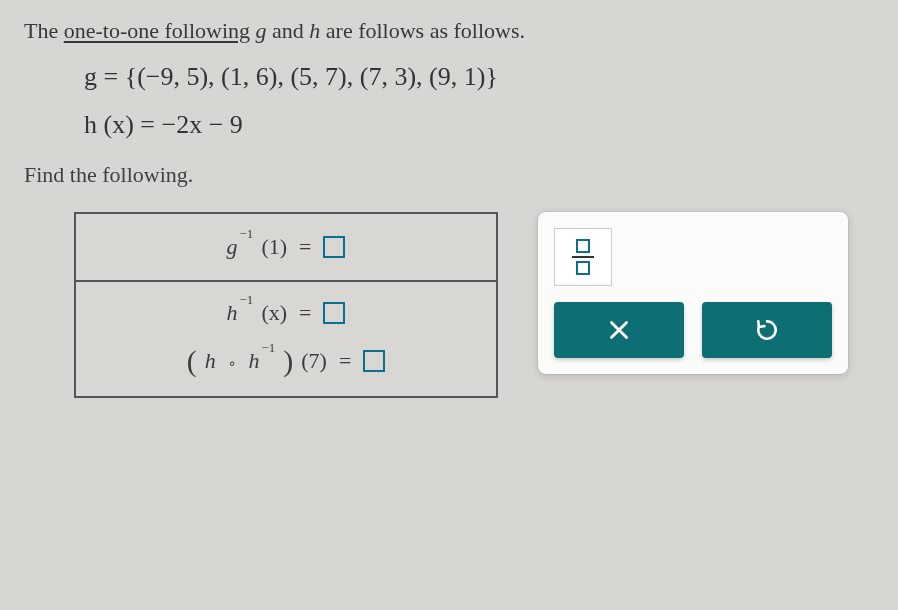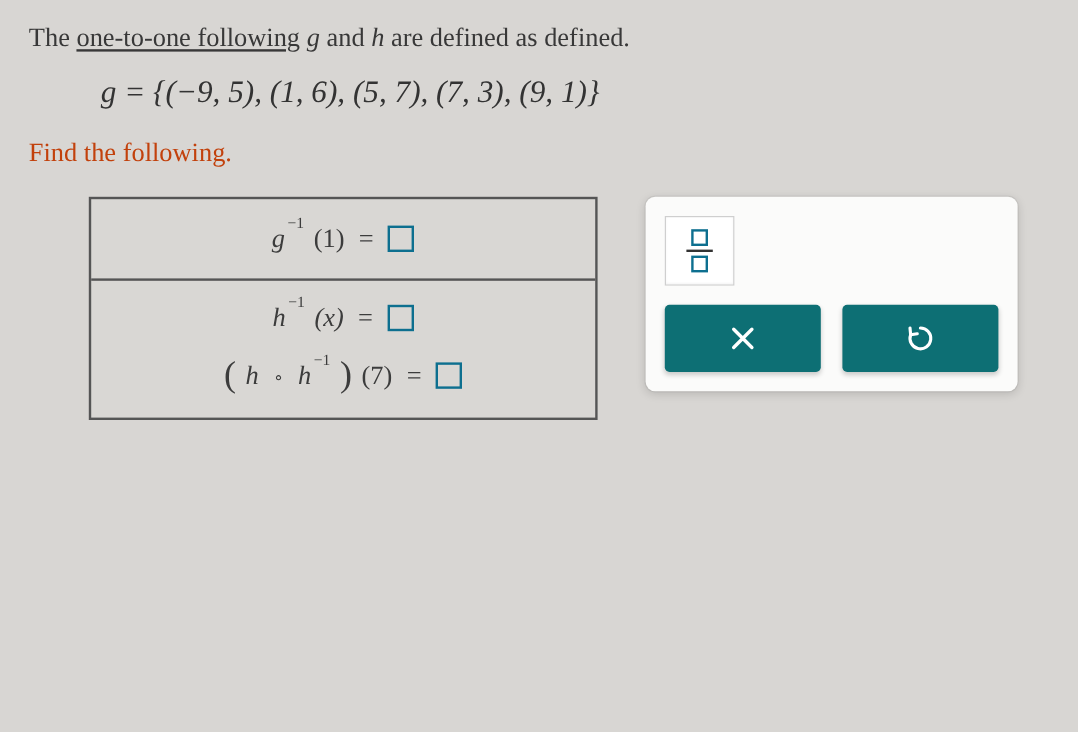--- a/index.html
+++ b/index.html
@@ -27,24 +27,24 @@
     }
     .defs {
       padding-left: 60px;
       margin-bottom: 22px;
     }
     .defs .line {
       font-size: 26px;
       color: #333;
       margin-bottom: 18px;
     }
-    .mathit { font-style: italic; }
+    .mathit { }
     .find {
       font-size: 22px;
-      color: #c2410c;
+      color: #404040;
       margin-bottom: 24px;
     }
     .bottom-row {
       display: flex;
       gap: 40px;
       align-items: flex-start;
       padding-left: 50px;
     }
     .answer-table {
       border: 2px solid #555;
@@ -141,26 +141,29 @@
       justify-content: center;
       cursor: pointer;
       box-shadow: 0 2px 4px rgba(0,0,0,0.2);
     }
     .action-btn svg { width: 26px; height: 26px; }
   </style>
 </head>
 <body>
 
 <div class="intro">
-  <span>The </span><span class="underline">one-to-one following</span><span> </span><span class="mathvar">g</span><span> and </span><span class="mathvar">h</span><span> are defined as defined.</span>
+  <span>The </span><span class="underline">one-to-one following</span><span> </span><span class="mathvar">g</span><span> and </span><span class="mathvar">h</span><span> are follows as follows.</span>
 </div>
 
 <div class="defs">
   <div class="line">
     <span class="mathit">g = {(−9,  5),  (1,  6),  (5,  7),  (7,  3),  (9,  1)}</span>
+  </div>
+  <div class="line">
+    <span class="mathit">h (x) = −2x − 9</span>
   </div>
 </div>
 
 <div class="find">Find the following.</div>
 
 <div class="bottom-row">
   <div class="answer-table">
 
     <div class="row sep">
       <div class="row-inner">

